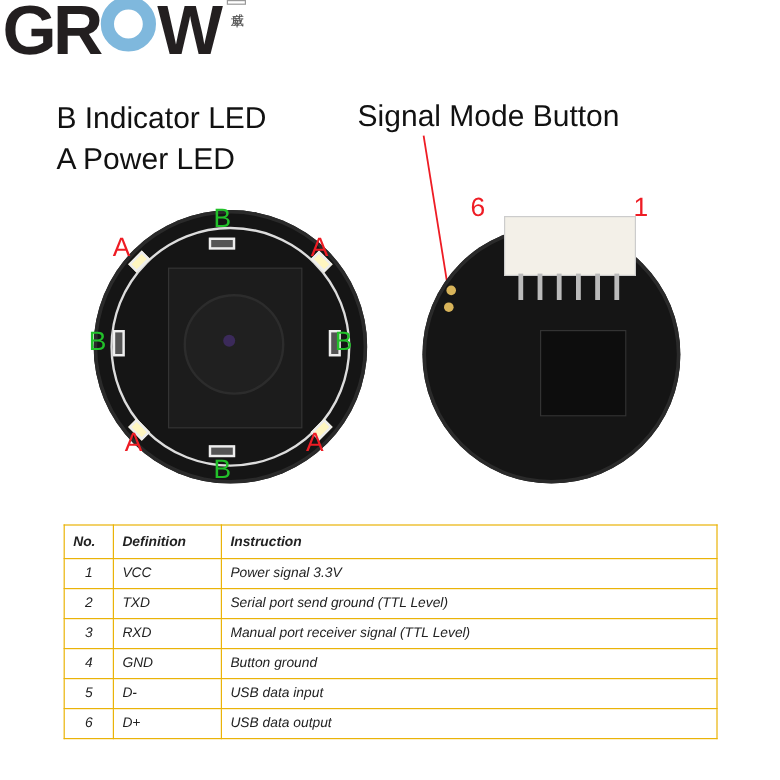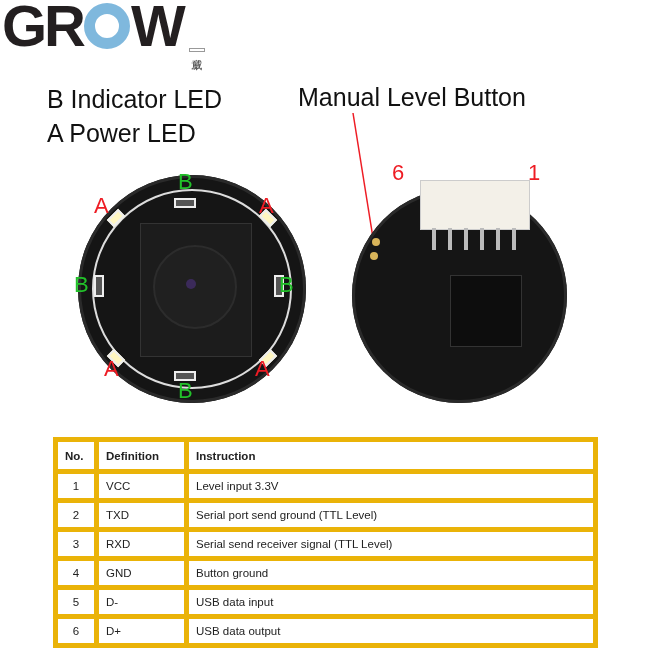--- a/index.html
+++ b/index.html
@@ -1,56 +1,56 @@
 <!DOCTYPE html>
 <html><head>
 <meta charset="utf-8">
 <style>
   html,body{margin:0;padding:0;background:#fff;}
   body{width:650px;height:650px;position:relative;overflow:hidden;font-family:"Liberation Sans",sans-serif;}
   .abs{position:absolute;}
-  .logo{left:2px;top:0;height:52px;display:flex;align-items:flex-end;}
+  .logo{left:2px;top:0;height:52px;display:flex;align-items:flex-start;}
   .logo-text{font-family:"Liberation Sans",sans-serif;font-weight:bold;font-size:58px;letter-spacing:-3px;color:#231f20;line-height:52px;}
   .logo-o{display:inline-block;width:46px;height:46px;border-radius:50%;border:11px solid #7fb8dd;box-sizing:border-box;vertical-align:middle;margin:0 1px;background:#fff;position:relative;top:-3px;}
   .logo-cn{font-size:11px;color:#555;writing-mode:vertical-rl;margin-left:6px;border:1px solid #999;padding:1px;line-height:12px;}
   .legend{font-size:25px;color:#111;line-height:34px;}
   .callout{font-size:25px;color:#111;}
   .pcb{border-radius:50%;background:#151515;box-shadow:inset 0 0 0 3px #2a2a2a;}
   .ring{border-radius:50%;border:2px solid #ddd;box-sizing:border-box;}
   .lbl{font-size:22px;font-weight:normal;}
   .red{color:#ee1c24;} .green{color:#22c02a;}
   .led{background:#fff6c0;border:2px solid #eee;box-sizing:border-box;}
   .ledB{background:#555;border:2px solid #eee;box-sizing:border-box;}
   .camera{background:#1c1c1c;border:1px solid #333;}
   .lens{border-radius:50%;background:#202020;border:2px solid #2c2c2c;}
   .chip{background:#0d0d0d;border:1px solid #333;}
   .conn{background:#f3f0e8;border:1px solid #ccc;}
   .pin{background:#bbb;}
   table.pins{position:absolute;left:53px;top:437px;width:545px;border-collapse:collapse;font-size:11.5px;color:#222;}
-  table.pins td,table.pins th{border:5px solid #eab308;height:24px;padding:0 0 0 7px;text-align:left;}
+  table.pins td,table.pins th{border:1px solid #eab308;height:24px;padding:0 0 0 7px;text-align:left;font-style:italic;}
   table.pins th{font-weight:bold;height:27px;}
   table.pins td.num{text-align:center;padding:0;}
   table.pins th.num{padding-left:7px;}
 </style>
 </head>
 <body>
 
 <div class="abs logo">
   <span class="logo-text">GR</span>
   <span class="logo-o"></span>
   <span class="logo-text">W</span>
   <span class="logo-cn">威章</span>
 </div>
 
 <div class="abs legend" style="left:47px;top:82px;">
   <div>B Indicator LED</div>
   <div>A Power LED</div>
 </div>
 
-<div class="abs callout" style="left:298px;top:83px;">Manual Level Button</div>
+<div class="abs callout" style="left:298px;top:83px;">Signal Mode Button</div>
 <svg class="abs" style="left:340px;top:108px;" width="50" height="140">
   <line x1="13" y1="5" x2="33" y2="130" stroke="#ee1c24" stroke-width="1.5"></line>
 </svg>
 
 <div class="abs" style="left:78px;top:175px;width:228px;height:228px;">
   <div class="abs pcb" style="left:0;top:0;width:228px;height:228px;"></div>
   <div class="abs ring" style="left:14px;top:14px;width:200px;height:200px;"></div>
   <div class="abs camera" style="left:62px;top:48px;width:110px;height:132px;"></div>
   <div class="abs lens" style="left:75px;top:70px;width:80px;height:80px;"></div>
   <div class="abs" style="left:108px;top:104px;width:10px;height:10px;border-radius:50%;background:#3b2a5a;"></div>
@@ -99,31 +99,31 @@
     </colgroup>
   <tbody>
       <tr>
     <th class="num">No.</th>
     <th>Definition</th>
     <th>Instruction</th>
   </tr>
   <tr>
     <td class="num">1</td>
     <td>VCC</td>
-    <td>Level input 3.3V</td>
+    <td>Power signal 3.3V</td>
   </tr>
   <tr>
     <td class="num">2</td>
     <td>TXD</td>
     <td>Serial port send ground (TTL Level)</td>
   </tr>
   <tr>
     <td class="num">3</td>
     <td>RXD</td>
-    <td>Serial send receiver signal (TTL Level)</td>
+    <td>Manual port receiver signal (TTL Level)</td>
   </tr>
   <tr>
     <td class="num">4</td>
     <td>GND</td>
     <td>Button ground</td>
   </tr>
   <tr>
     <td class="num">5</td>
     <td>D-</td>
     <td>USB data input</td>

